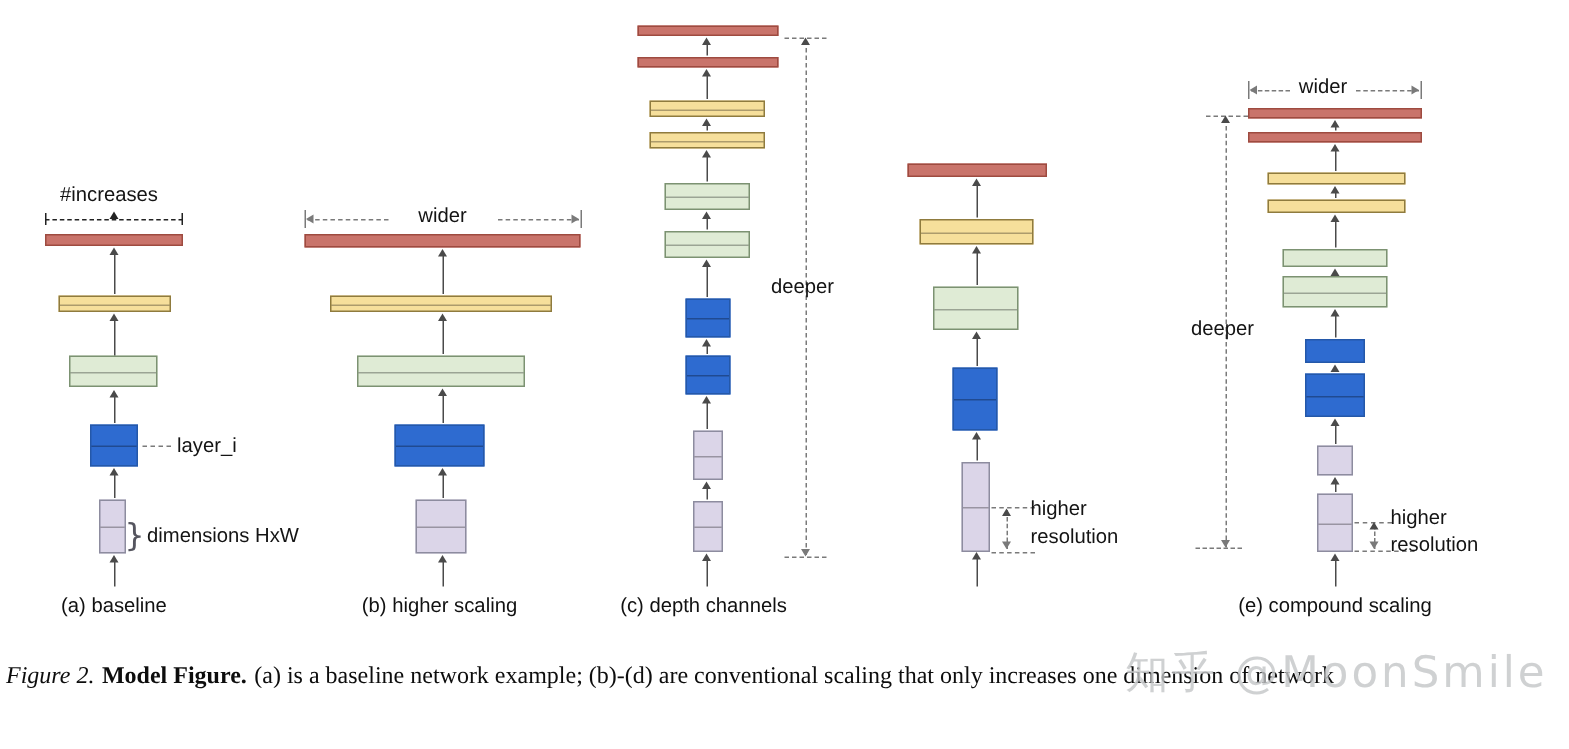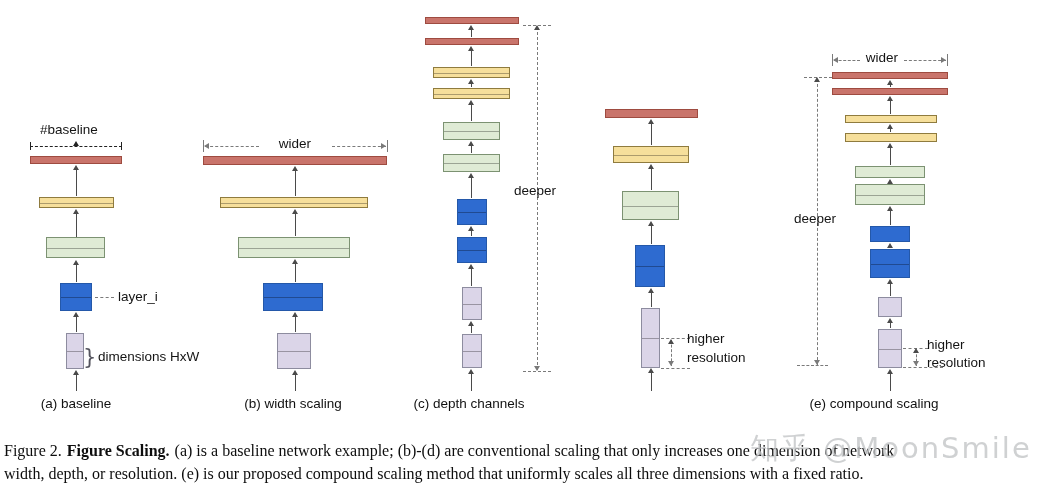--- a/index.html
+++ b/index.html
@@ -21,34 +21,33 @@
   .dash-h{position:absolute;height:0;border-top:1px dashed var(--dash);}
   .dash-v{position:absolute;width:0;border-left:1px dashed var(--dash);}
   .tick{position:absolute;width:0;border-left:1px solid var(--dash);}
   .ann-text{position:absolute;font-size:13.5px;color:#141414;white-space:nowrap;}
   .ann-text.centered{text-align:center;}
   .brace{position:absolute;font-size:21px;color:#55555f;font-family:"DejaVu Sans",sans-serif;line-height:1;}
   .dlabel{position:absolute;text-align:center;font-size:13.5px;color:#111;white-space:nowrap;}
   .caption{position:absolute;left:4px;top:439px;width:1042px;
            font-family:"Liberation Serif",serif;font-size:16px;color:#0d0d0d;z-index:1;}
   .cap-line{white-space:nowrap;line-height:23px;}
-  .cap-fig{margin-right:5px;}
+  .cap-fig{font-style:italic;margin-right:5px;}
   .cap-bold{font-weight:bold;margin-right:5px;}
   .watermark{position:absolute;left:750px;top:429px;z-index:5;pointer-events:none;
              font-family:"DejaVu Sans",sans-serif;font-size:29px;letter-spacing:2px;
              color:var(--watermark_color);opacity:0.8;}
 </style>
 </head>
 <body>
 
 <div id="stage">
 
   <div class="caption">
-    <div class="cap-line"><span class="cap-fig">Figure 2.</span><span class="cap-bold">Figure Scaling.</span><span>(a) is a baseline network example; (b)-(d) are conventional scaling that only increases one dimension of network</span></div>
-    <div class="cap-line">width, depth, or resolution. (e) is our proposed compound scaling method that uniformly scales all three dimensions with a fixed ratio.</div>
+    <div class="cap-line"><span class="cap-fig">Figure 2.</span><span class="cap-bold">Model Figure.</span><span>(a) is a baseline network example; (b)-(d) are conventional scaling that only increases one dimension of network</span></div>
   </div>
   <div class="watermark">知乎 @MoonSmile</div>
 <div class="diagram" style="position: absolute; left: 0px; top: 0px; width: 100%; height: 100%;">
       <div class="layer-box red" style="left: 30px; top: 156px; width: 92px; height: 8px;"></div>
       <div class="layer-box yellow" style="left: 39px; top: 197px; width: 75px; height: 11px;">
         <div class="divider"></div>
       </div>
       <div class="layer-box green" style="left: 46px; top: 237px; width: 59px; height: 21px;">
         <div class="divider"></div>
       </div>
@@ -61,21 +60,21 @@
       <div class="arrow-line" style="left: 76px; top: 374px; height: 17px;"></div>
       <div class="head up" style="left: 73px; top: 370px;"></div>
       <div class="arrow-line" style="left: 76px; top: 316px; height: 16px;"></div>
       <div class="head up" style="left: 73px; top: 312px;"></div>
       <div class="arrow-line" style="left: 76px; top: 264px; height: 18px;"></div>
       <div class="head up" style="left: 73px; top: 260px;"></div>
       <div class="arrow-line" style="left: 76px; top: 213px; height: 24px;"></div>
       <div class="head up" style="left: 73px; top: 209px;"></div>
       <div class="arrow-line" style="left: 76px; top: 169px; height: 27px;"></div>
       <div class="head up" style="left: 73px; top: 165px;"></div>
-      <div class="ann-text" style="left: 40px; top: 122px;">#baseline</div>
+      <div class="ann-text" style="left: 40px; top: 122px;">#increases</div>
       <div class="dash-h" style="left: 30px; top: 146px; width: 92px; border-top-color: var(--bracket);"></div>
       <div class="tick" style="left: 30px; top: 142px; height: 8px; border-left-color: var(--bracket);"></div>
       <div class="tick" style="left: 121px; top: 142px; height: 8px; border-left-color: var(--bracket);"></div>
       <div class="head up" style="left: 73px; top: 141px; border-bottom-color: var(--bracket);"></div>
       <div class="dash-h" style="left: 95px; top: 297px; width: 19px;"></div>
       <div class="ann-text" style="left: 118px; top: 289px;">layer_i</div>
       <div class="brace" style="left: 83px; top: 347px;">}</div>
       <div class="ann-text" style="left: 98px; top: 349px;">dimensions HxW</div>
       <div class="dlabel" style="left: -34px; top: 396px; width: 220px;">(a) baseline</div>
     </div>
@@ -103,21 +102,21 @@
       <div class="head up" style="left: 292px; top: 209px;"></div>
       <div class="arrow-line" style="left: 295px; top: 170px; height: 26px;"></div>
       <div class="head up" style="left: 292px; top: 166px;"></div>
       <div class="ann-text centered" style="left: 235px; top: 136px; width: 120px;">wider</div>
       <div class="dash-h" style="left: 205px; top: 146px; width: 54px;"></div>
       <div class="dash-h" style="left: 332px; top: 146px; width: 54px;"></div>
       <div class="head left" style="left: 204px; top: 143px;"></div>
       <div class="head right" style="left: 381px; top: 143px;"></div>
       <div class="tick" style="left: 203px; top: 140px; height: 12px;"></div>
       <div class="tick" style="left: 387px; top: 140px; height: 12px;"></div>
-      <div class="dlabel" style="left: 183px; top: 396px; width: 220px;">(b) width scaling</div>
+      <div class="dlabel" style="left: 183px; top: 396px; width: 220px;">(b) higher scaling</div>
     </div>
     <div class="diagram" style="position: absolute; left: 0px; top: 0px; width: 100%; height: 100%;">
       <div class="layer-box red" style="left: 425px; top: 17px; width: 94px; height: 7px;"></div>
       <div class="layer-box red" style="left: 425px; top: 38px; width: 94px; height: 7px;"></div>
       <div class="layer-box yellow" style="left: 433px; top: 67px; width: 77px; height: 11px;">
         <div class="divider"></div>
       </div>
       <div class="layer-box yellow" style="left: 433px; top: 88px; width: 77px; height: 11px;">
         <div class="divider"></div>
       </div>
@@ -249,15 +248,15 @@
       <div class="head down" style="left: 814px; top: 360px;"></div>
       <div class="dash-h" style="left: 797px; top: 365px; width: 31px;"></div>
       <div class="ann-text" style="left: 794px; top: 211px;">deeper</div>
       <div class="dash-h" style="left: 903px; top: 348px; width: 25px;"></div>
       <div class="dash-h" style="left: 903px; top: 367px; width: 40px;"></div>
       <div class="dash-v" style="left: 916px; top: 350px; height: 16px;"></div>
       <div class="head up" style="left: 913px; top: 348px;"></div>
       <div class="head down" style="left: 913px; top: 361px;"></div>
       <div class="ann-text" style="left: 927px; top: 337px;">higher</div>
       <div class="ann-text" style="left: 927px; top: 355px;">resolution</div>
-      <div class="dlabel" style="left: 764px; top: 396px; width: 220px;">(e) compound scaling</div>
+      <div class="dlabel" style="left: 780px; top: 396px; width: 220px;">(e) compound scaling</div>
     </div>
   </div>
 
 </body></html>

